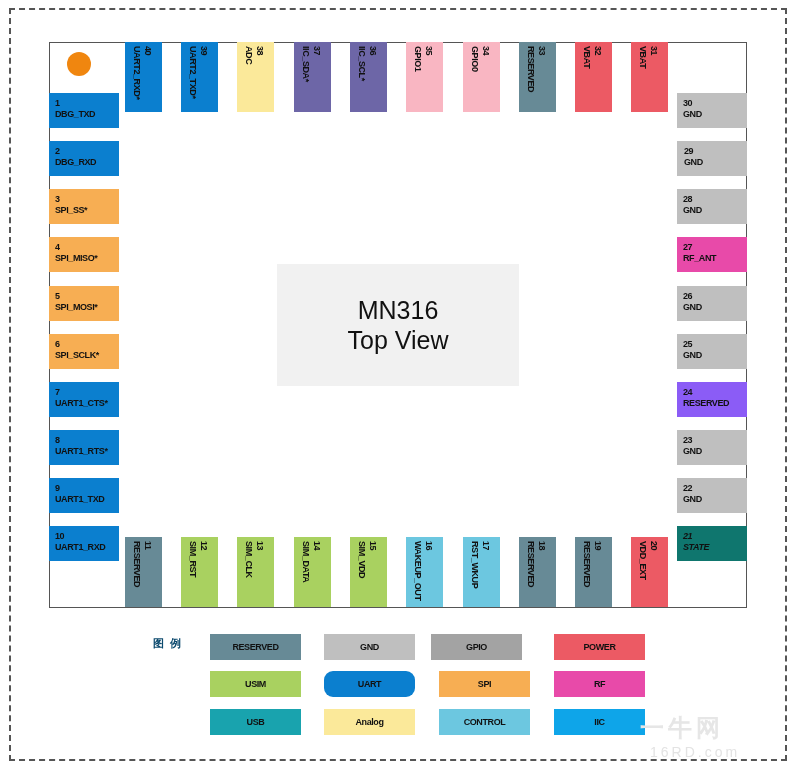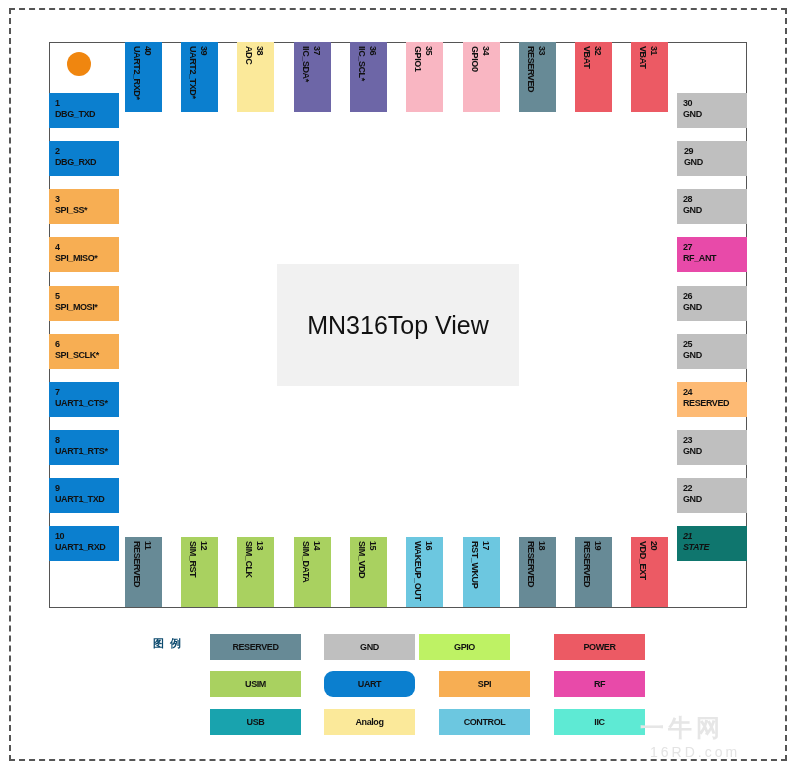--- a/index.html
+++ b/index.html
@@ -14,21 +14,21 @@
     .module {
       position: absolute; left: 49px; top: 42px; width: 698px; height: 566px;
       border: 1.5px solid #555555; background: #ffffff;
     }
     .pin1-dot {
       position: absolute; left: 67px; top: 52px; width: 24px; height: 24px;
       border-radius: 50%; background: #f0860f;
     }
     .center-box {
       position: absolute; left: 277px; top: 264px; width: 242px; height: 122px;
-      background: #f1f1f1; display: flex; flex-direction: row;
+      background: #f1f1f1; display: flex; flex-direction: column;
       align-items: center; justify-content: center; color: #111;
       font-size: 25px; line-height: 30px;
     }
     .pin {
       position: absolute; color: #111; font-weight: bold; font-size: 9px;
       letter-spacing: -0.4px; line-height: 11px;
     }
     .pin.h { width: 70px; height: 35px; padding: 5px 0 0 6px; }
     .pin.v { width: 37px; height: 70px; }
     .pin.v .vtext {
@@ -124,21 +124,21 @@
       <span class="lbl">RF_ANT</span>
     </div>
     <div class="pin h" style="left: 677px; top: 286px; background: rgb(191, 191, 191);">
       <span class="num">26</span>
       <span class="lbl">GND</span>
     </div>
     <div class="pin h" style="left: 677px; top: 334px; background: rgb(191, 191, 191);">
       <span class="num">25</span>
       <span class="lbl">GND</span>
     </div>
-    <div class="pin h" style="left: 677px; top: 382px; background: #fdba74;">
+    <div class="pin h" style="left: 677px; top: 382px; background: #8b5cf6;">
       <span class="num">24</span>
       <span class="lbl">RESERVED</span>
     </div>
     <div class="pin h" style="left: 677px; top: 430px; background: rgb(191, 191, 191);">
       <span class="num">23</span>
       <span class="lbl">GND</span>
     </div>
     <div class="pin h" style="left: 677px; top: 478px; background: rgb(191, 191, 191);">
       <span class="num">22</span>
       <span class="lbl">GND</span>
@@ -266,26 +266,26 @@
         <span class="num">20</span>
         <span class="lbl">VDD_EXT</span>
       </div>
     </div>
   </div>
 
 <div class="legend-title">图例</div>
 <div id="legend-container">
     <div class="legend-item" style="left: 210px; top: 634px; background: rgb(103, 138, 150);">RESERVED</div>
     <div class="legend-item" style="left: 324px; top: 634px; background: rgb(191, 191, 191);">GND</div>
-    <div class="legend-item" style="left: 419px; top: 634px; background: #bef264;">GPIO</div>
+    <div class="legend-item" style="left: 431px; top: 634px; background: #a3a3a3;">GPIO</div>
     <div class="legend-item" style="left: 554px; top: 634px; background: rgb(236, 90, 100); text-align: center;">POWER</div>
     <div class="legend-item" style="left: 210px; top: 671px; background: rgb(169, 209, 96);">USIM</div>
     <div class="legend-item" style="left: 324px; top: 671px; background: rgb(11, 127, 207); border-radius: 9px;">UART</div>
     <div class="legend-item" style="left: 439px; top: 671px; background: rgb(247, 174, 83);">SPI</div>
     <div class="legend-item" style="left: 554px; top: 671px; background: rgb(232, 74, 169);">RF</div>
     <div class="legend-item" style="left: 210px; top: 709px; background: rgb(25, 163, 174);">USB</div>
     <div class="legend-item" style="left: 324px; top: 709px; background: rgb(251, 233, 154);">Analog</div>
     <div class="legend-item" style="left: 439px; top: 709px; background: rgb(108, 199, 224);">CONTROL</div>
-    <div class="legend-item" style="left: 554px; top: 709px; background: #5eead4;">IIC</div>
+    <div class="legend-item" style="left: 554px; top: 709px; background: #0ea5e9;">IIC</div>
   </div>
 
 <div class="watermark">一牛网</div>
 <div class="watermark2">16RD.com</div>
 
 </body></html>

